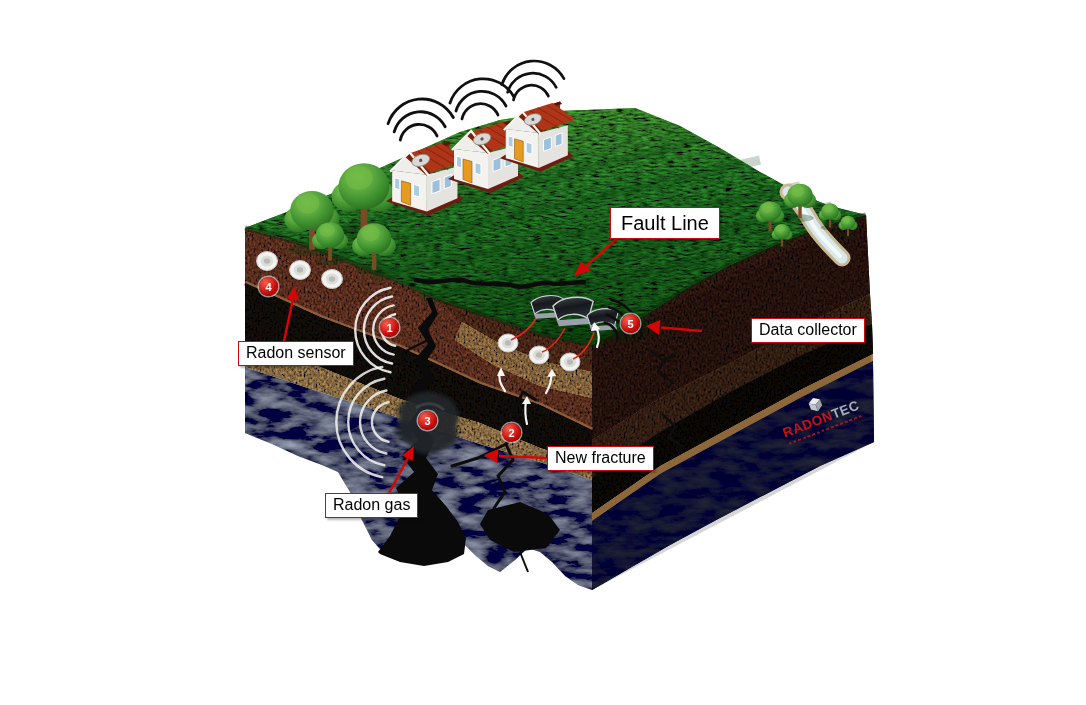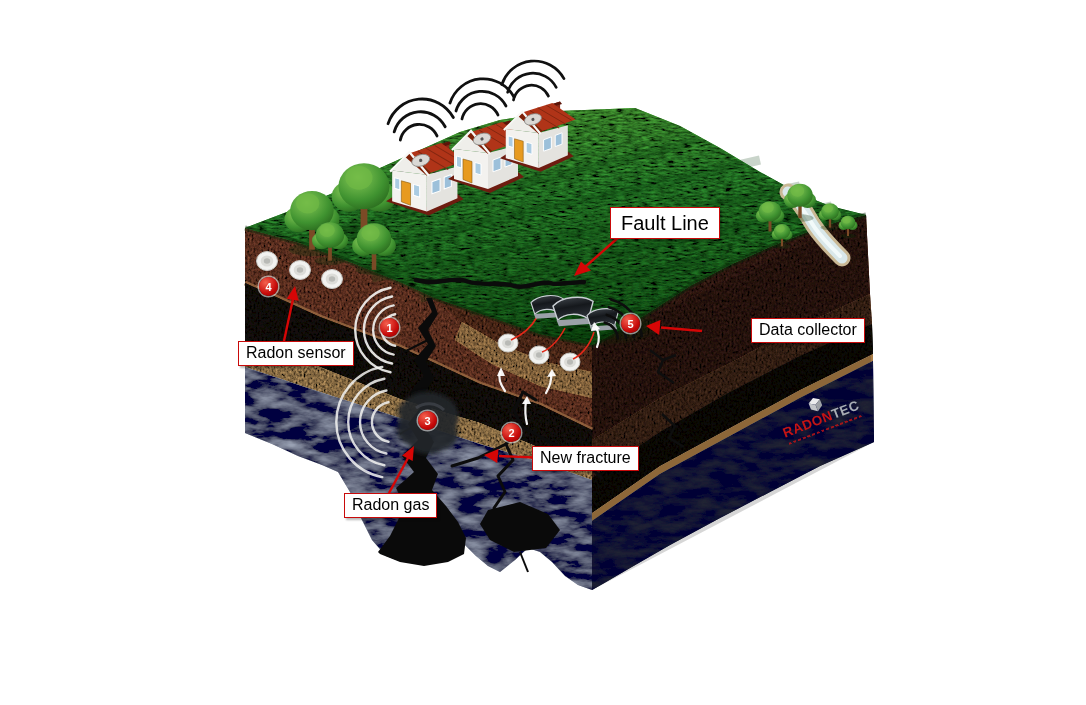--- a/index.html
+++ b/index.html
@@ -262,22 +262,22 @@
     <polygon points="295,286 298.6,300.7 286.8,298.7"></polygon>
     <polygon points="646,326 660.5,319.9 659.2,334.9"></polygon>
     <polygon points="484,455 498.5,448.9 497.2,462.9"></polygon>
     <polygon points="414,446 412.7,461.1 402.1,455.5"></polygon>
   </g>
 </svg>
 
 <div class="label label-large" style="left:610px;top:207px;">Fault Line</div>
 <div class="label" style="left:238px;top:341px;">Radon sensor</div>
 <div class="label" style="left:720px;top:318px;margin-left:31px;">Data collector</div>
-<div class="label" style="left:532px;top:446px;">New fracture</div>
-<div class="label" style="left:344px;top:493px;text-align:center;">Radon gas</div>
+<div class="label" style="left:547px;top:446px;">New fracture</div>
+<div class="label" style="left:325px;top:493px;text-align:center;">Radon gas</div>
 
 <div class="badge" style="left:380px;top:318px;">1</div>
 <div class="badge" style="left:502px;top:423px;">2</div>
 <div class="badge" style="left:418px;top:411px;">3</div>
 <div class="badge" style="left:259px;top:277px;">4</div>
 <div class="badge" style="left:621px;top:314px;">5</div>
 
 <div class="logo">
   <svg class="logo-gem" width="16" height="16" viewBox="0 0 16 16">
     <polygon points="8,1 14,4.5 8,8 2,4.5" fill="#ebebed"></polygon>

